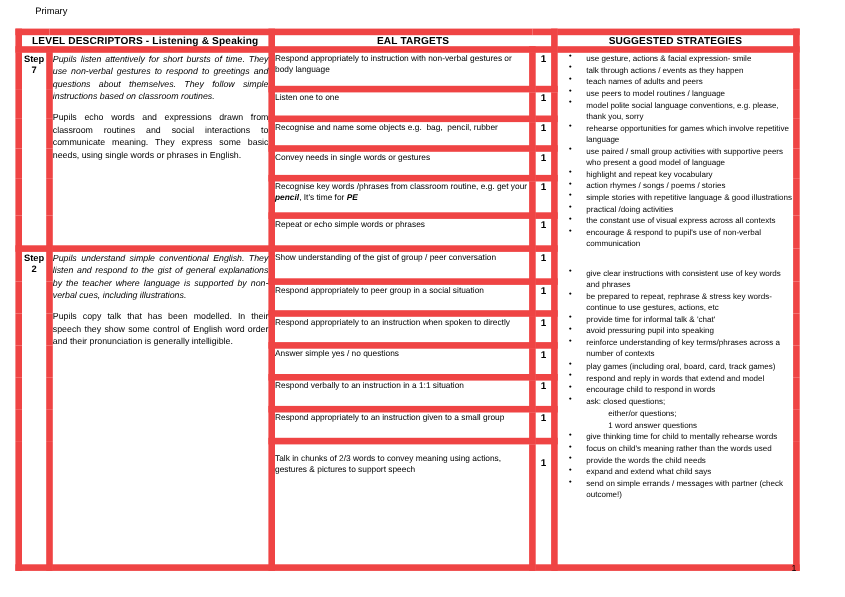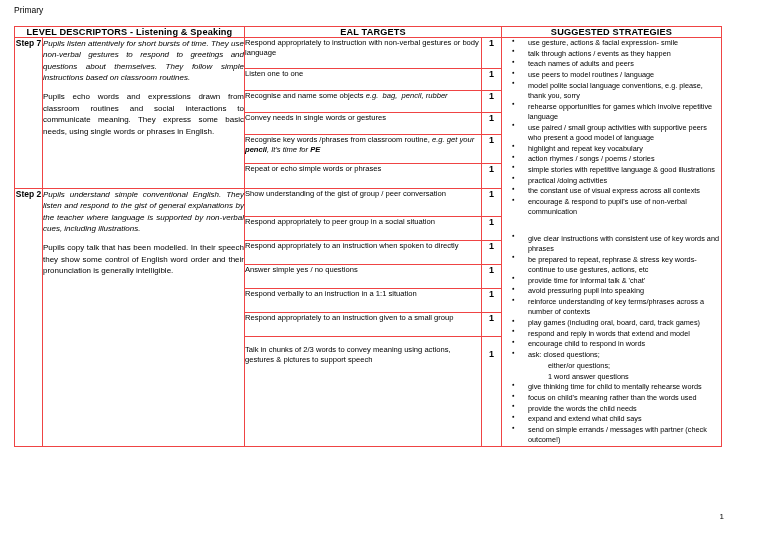--- a/index.html
+++ b/index.html
@@ -16,35 +16,36 @@
     overflow: hidden;
   }
   .page {
     position: absolute;
     left: 0; top: 0;
     width: 768px;
     height: 543px;
   }
   .doc-label {
     position: absolute;
-    left: 14px;
+    left: 0;
     top: 5px;
     font-size: 8.5px;
     color: #000;
+    padding-left: 32px;
   }
   table.main {
     position: absolute;
     left: 14px;
     top: 26px;
     width: 707px;
     border-collapse: collapse;
     table-layout: fixed;
   }
   table.main td, table.main th {
-    border: 1px solid #ef4444;
+    border: 6px solid #ef4444;
     vertical-align: top;
     padding: 0;
   }
   
   col.c-step      { width: 28px; }
   col.c-desc      { width: 202px; }
   col.c-target    { width: 237px; }
   col.c-score     { width: 20px; }
   col.c-strat     { width: 220px; }
 
@@ -75,21 +76,21 @@
   }
   td.desc-cell p:last-child { margin-bottom: 0; }
   td.desc-cell p.italic { font-style: italic; }
 
   td.target-cell {
     font-size: 7.6px;
     padding: 5px 6px 5px 5px;
     line-height: 1.35;
     vertical-align: middle;
   }
-  td.target-cell .it { font-style: italic; }
+  td.target-cell .it { }
   td.target-cell .bi { font-style: italic; font-weight: bold; }
 
   td.score-cell {
     text-align: center;
     font-size: 9px;
     font-weight: bold;
     vertical-align: bottom;
     padding: 0 0 3px 0;
   }
 

